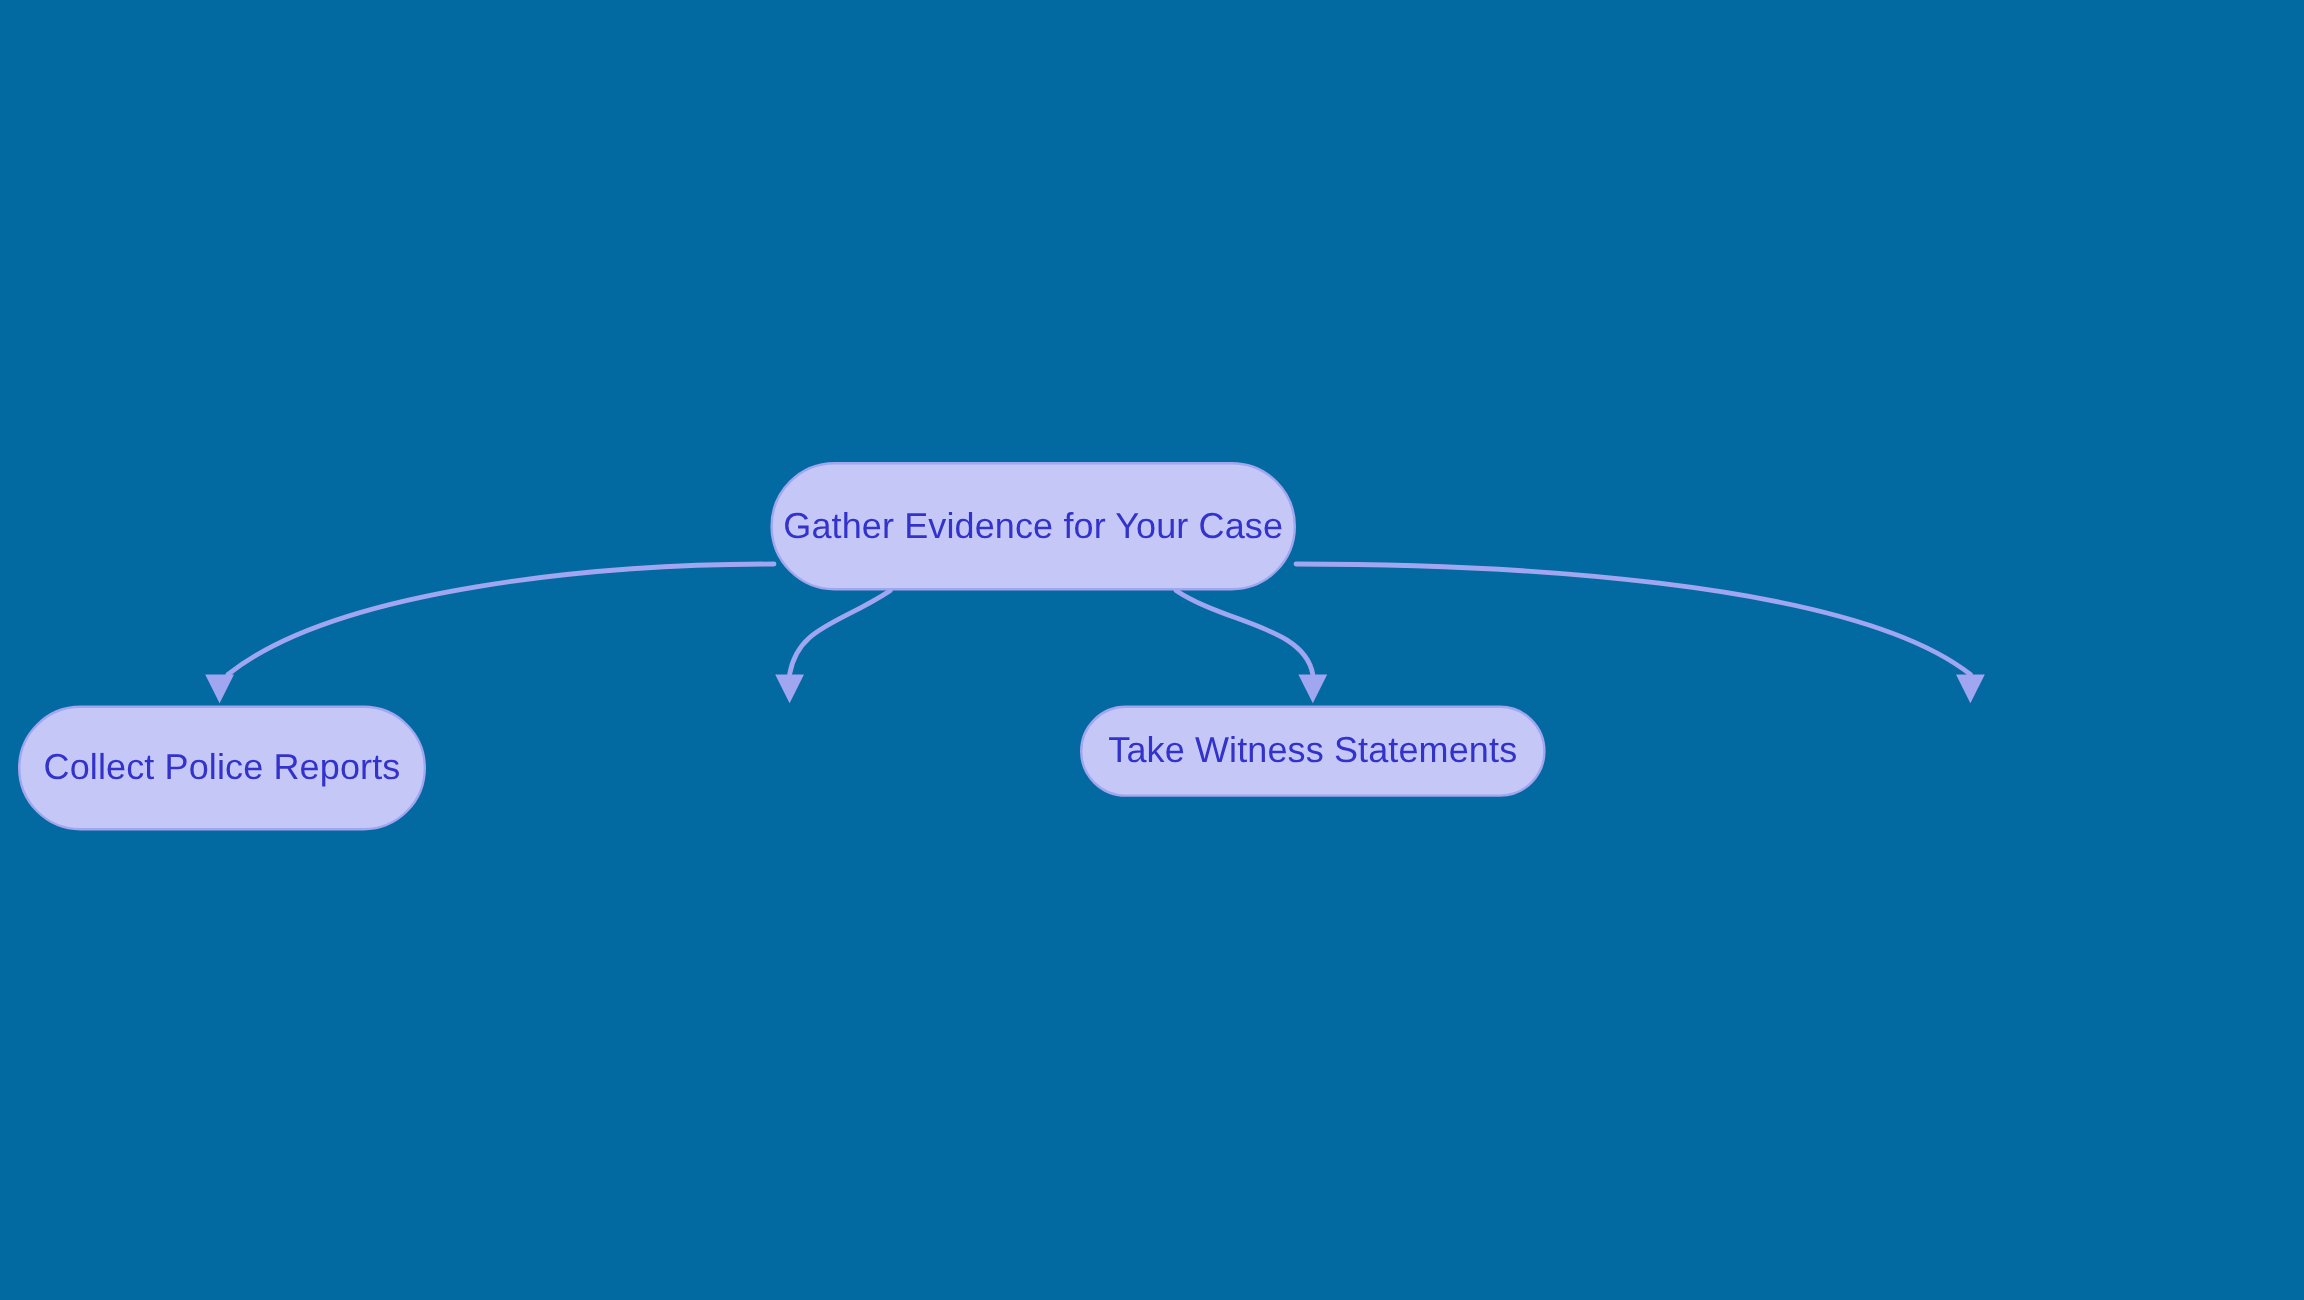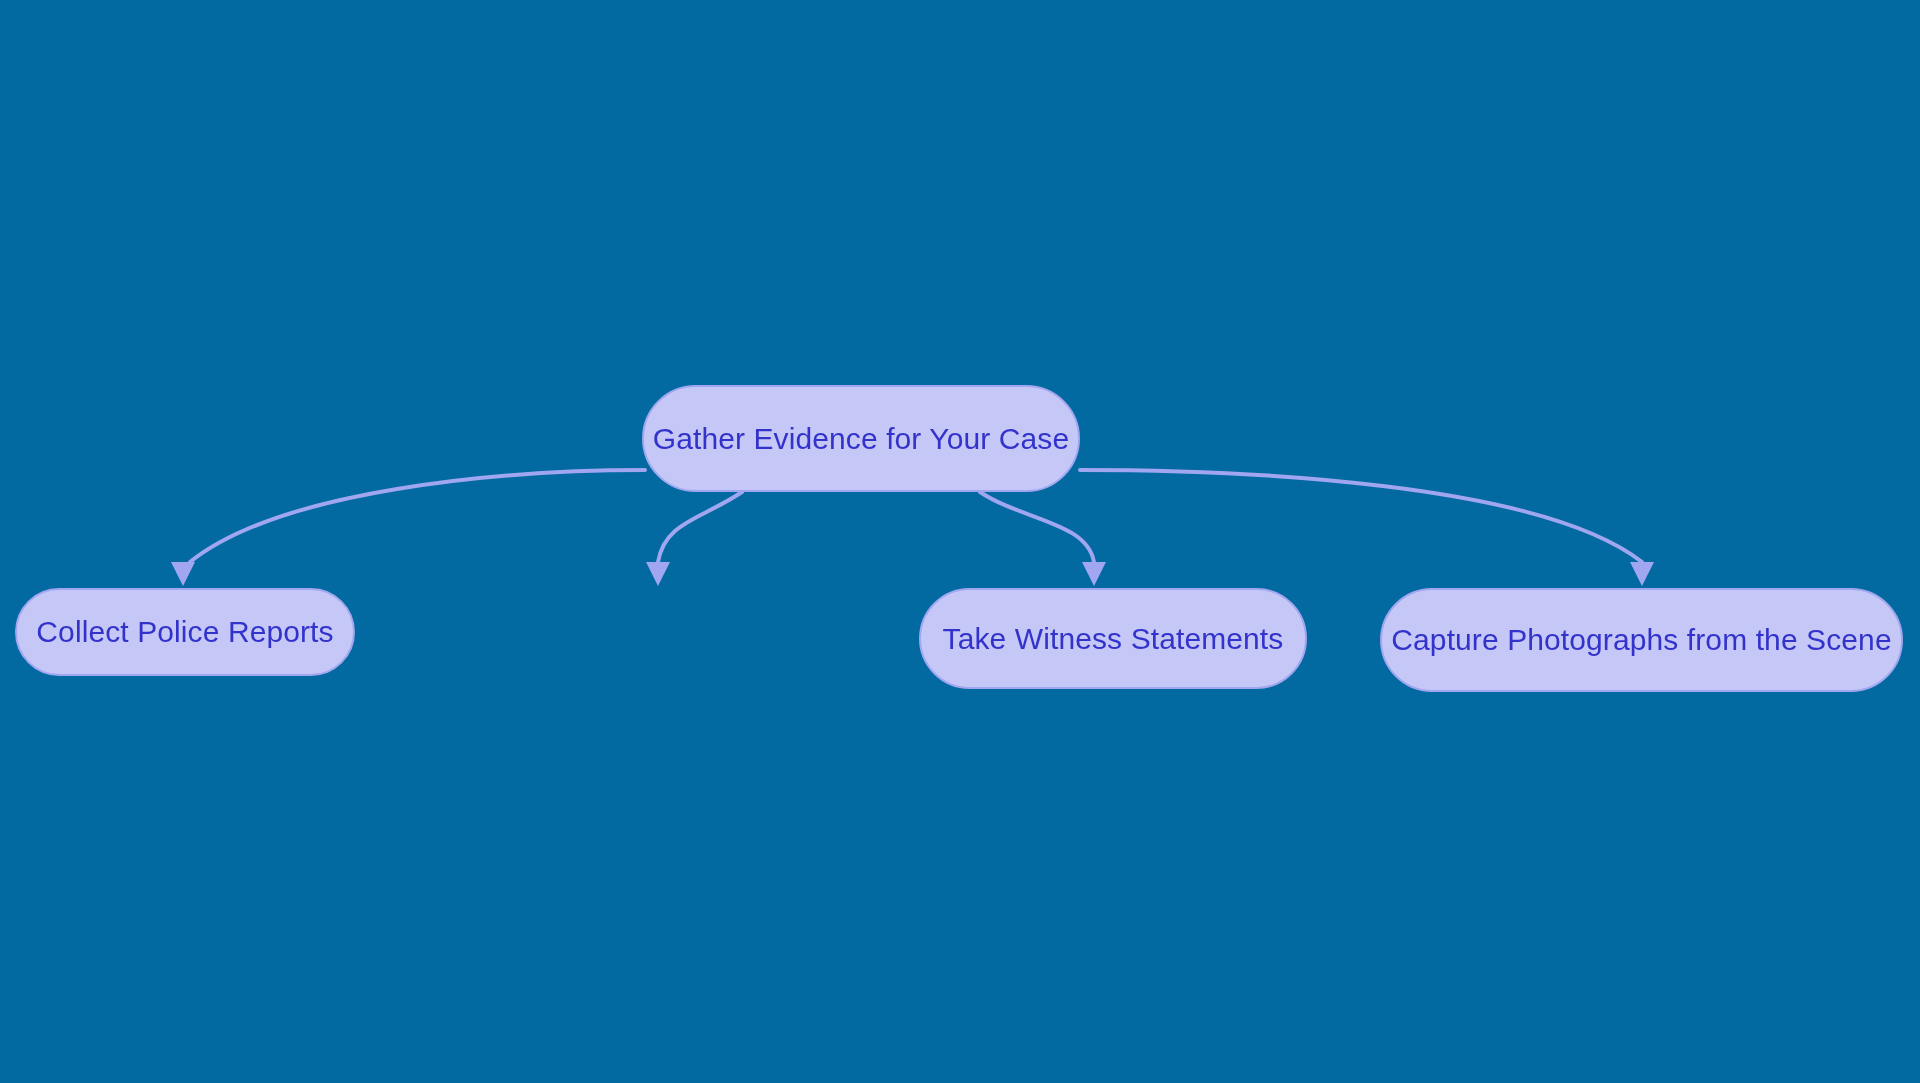--- a/index.html
+++ b/index.html
@@ -51,33 +51,33 @@
   #node-root {
     left: 642px;
     top: 385px;
     width: 438px;
     height: 107px;
   }
   #node-leaf-0 {
     left: 15px;
     top: 588px;
     width: 340px;
-    height: 88px;
+    height: 104px;
   }
   #node-leaf-1 {
     left: 448px;
     top: 588px;
     width: 360px;
     height: 104px;
   }
   #node-leaf-2 {
-    left: 919px;
+    left: 900px;
     top: 588px;
     width: 388px;
-    height: 101px;
+    height: 76px;
   }
   #node-leaf-3 {
     left: 1380px;
     top: 588px;
     width: 523px;
     height: 104px;
   }
 </style>
 </head>
 <body>
@@ -105,17 +105,14 @@
 
   <div class="node" id="node-leaf-0">
     <span class="node-label">Collect Police Reports</span>
   </div>
 
 
   <div class="node" id="node-leaf-2">
     <span class="node-label">Take Witness Statements</span>
   </div>
 
-  <div class="node" id="node-leaf-3">
-    <span class="node-label">Capture Photographs from the Scene</span>
-  </div>
 
 </div>
 
 </body></html>

